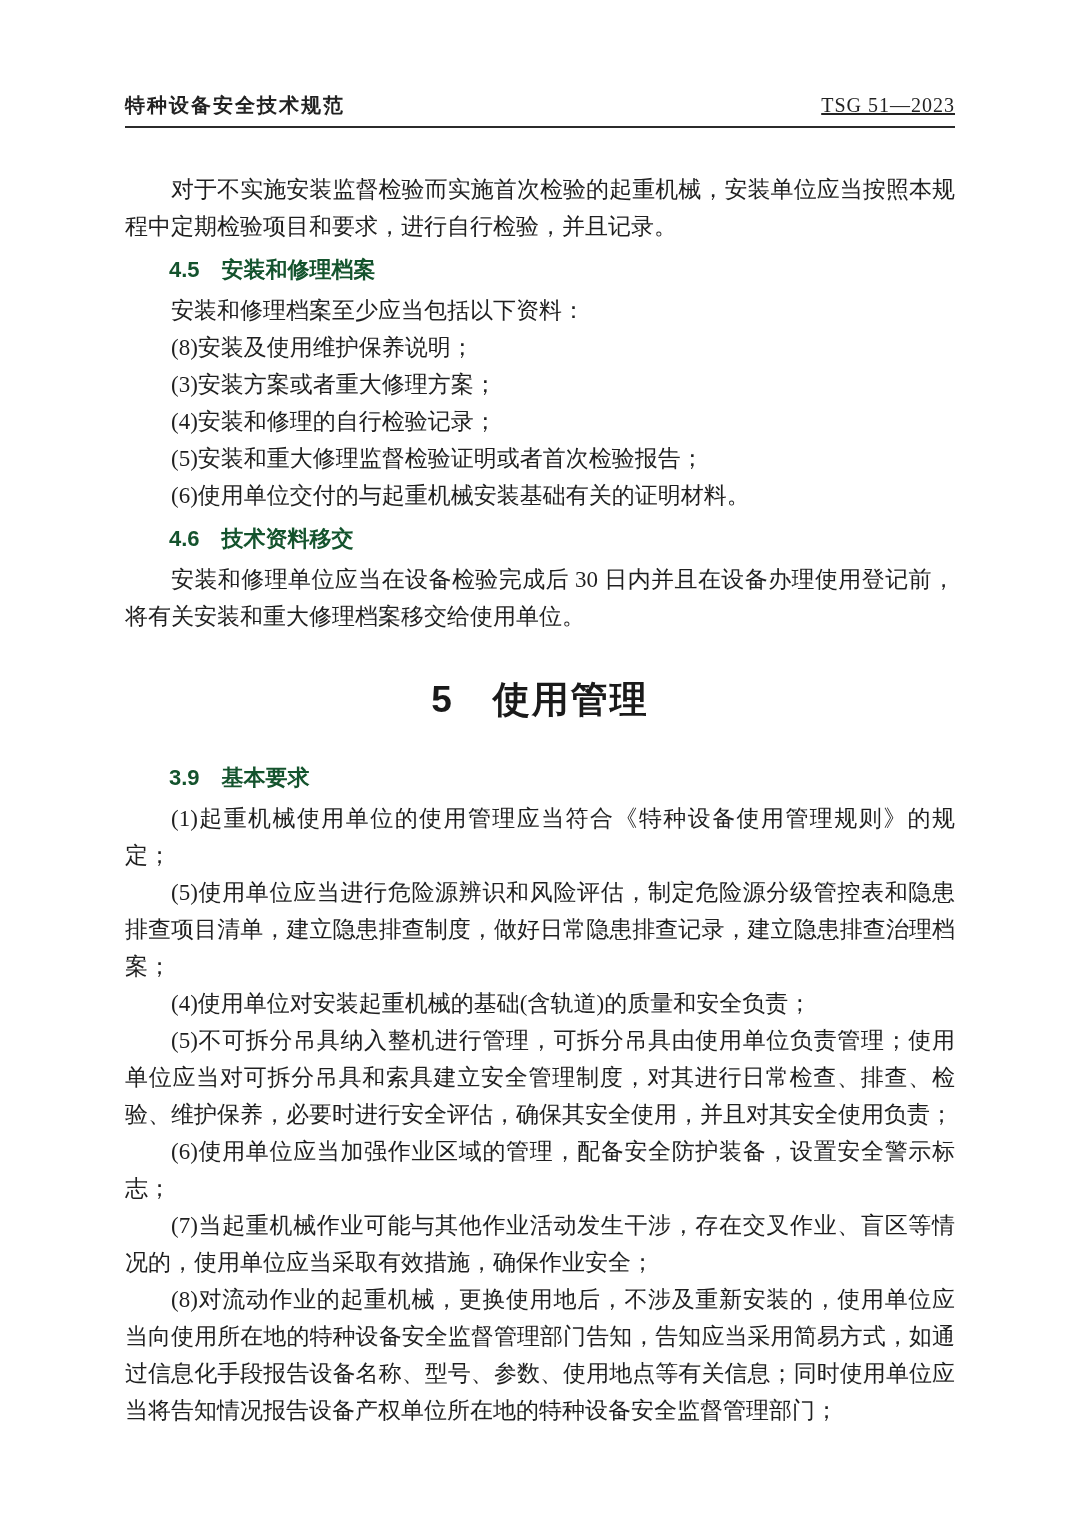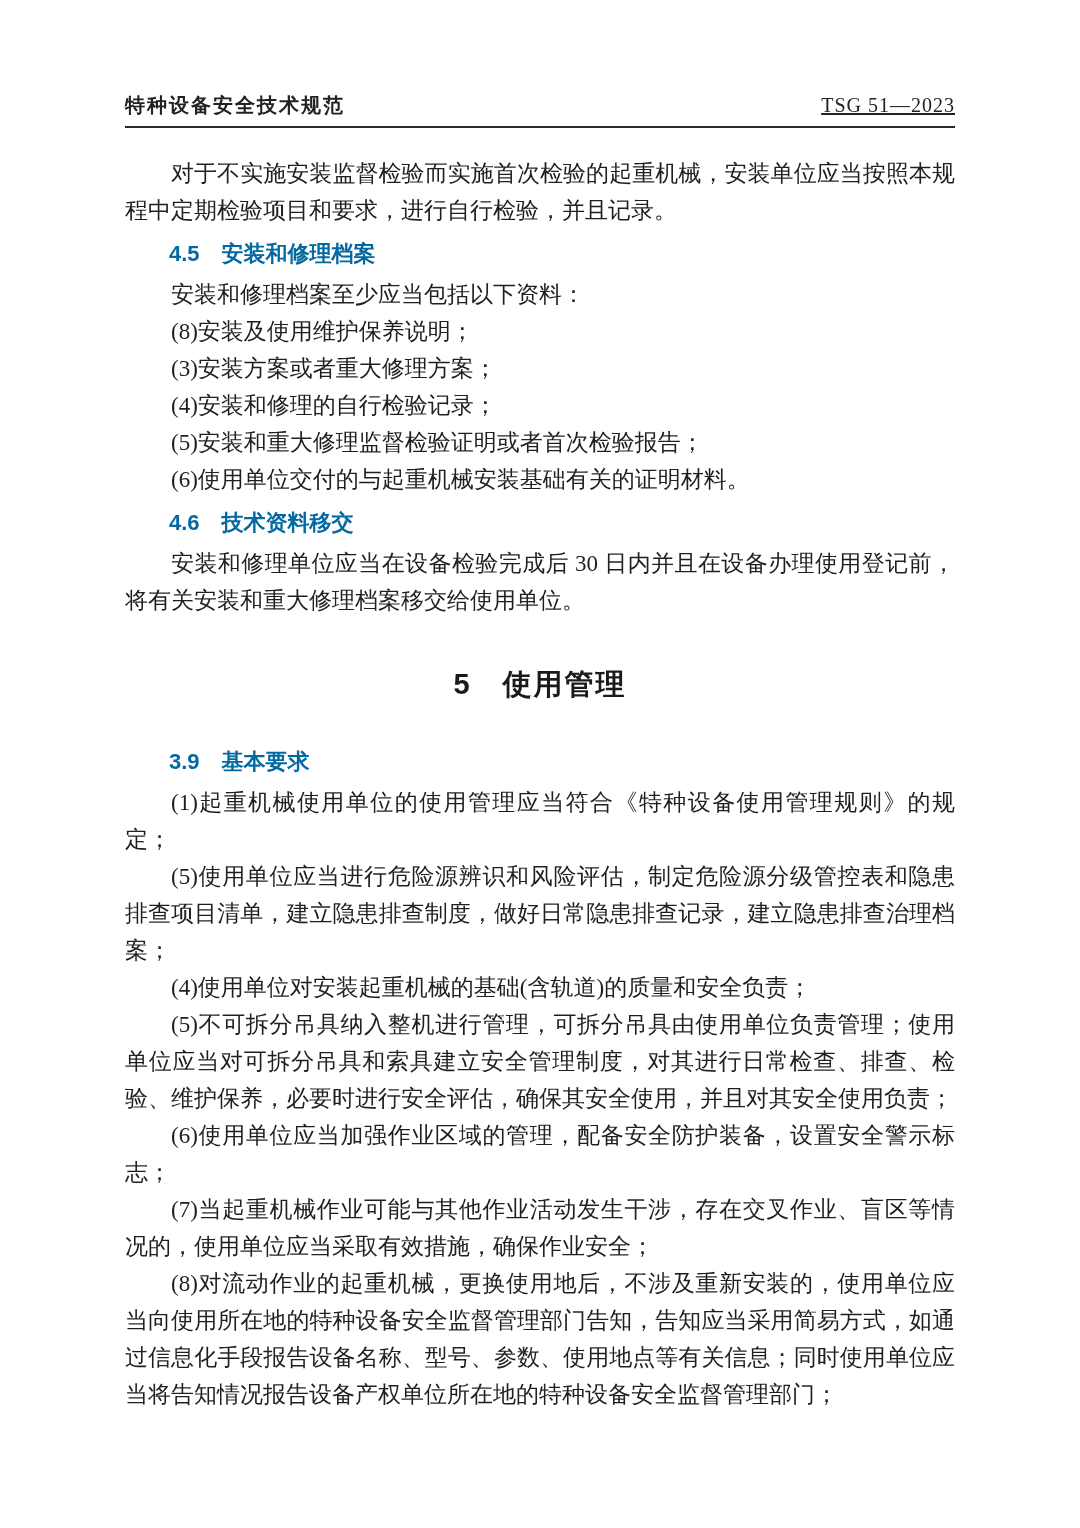--- a/index.html
+++ b/index.html
@@ -36,44 +36,44 @@
     color: #222;
   }
   .hdr-right {
     font-family: "Liberation Serif", "DejaVu Serif", serif;
     font-size: 20px;
     color: #222;
     letter-spacing: 1px;
     text-decoration: underline;
   }
   main {
-    margin-top: 27px;
+    margin-top: 43px;
     font-size: 23px;
     line-height: 37px;
     text-align: justify;
     color: #1f1f1f;
   }
   p.body {
     margin: 0;
     text-indent: 2em;
   }
   h3.sub {
     font-family: "Liberation Sans", "DejaVu Sans", sans-serif;
     font-weight: 700;
     font-size: 22px;
     line-height: 37px;
     margin: 6px 0 4px 0;
     text-indent: 2em;
     text-align: left;
-    color: #0369a1;
+    color: #14532d;
   }
   h2.chapter {
     font-family: "Liberation Sans", "DejaVu Sans", sans-serif;
     font-weight: 700;
-    font-size: 29px;
+    font-size: 37px;
     line-height: 42px;
     text-align: center;
     text-indent: 0;
     margin: 44px 0 38px 0;
     letter-spacing: 2px;
     color: #1a1a1a;
   }
 </style>
 </head>
 <body>

